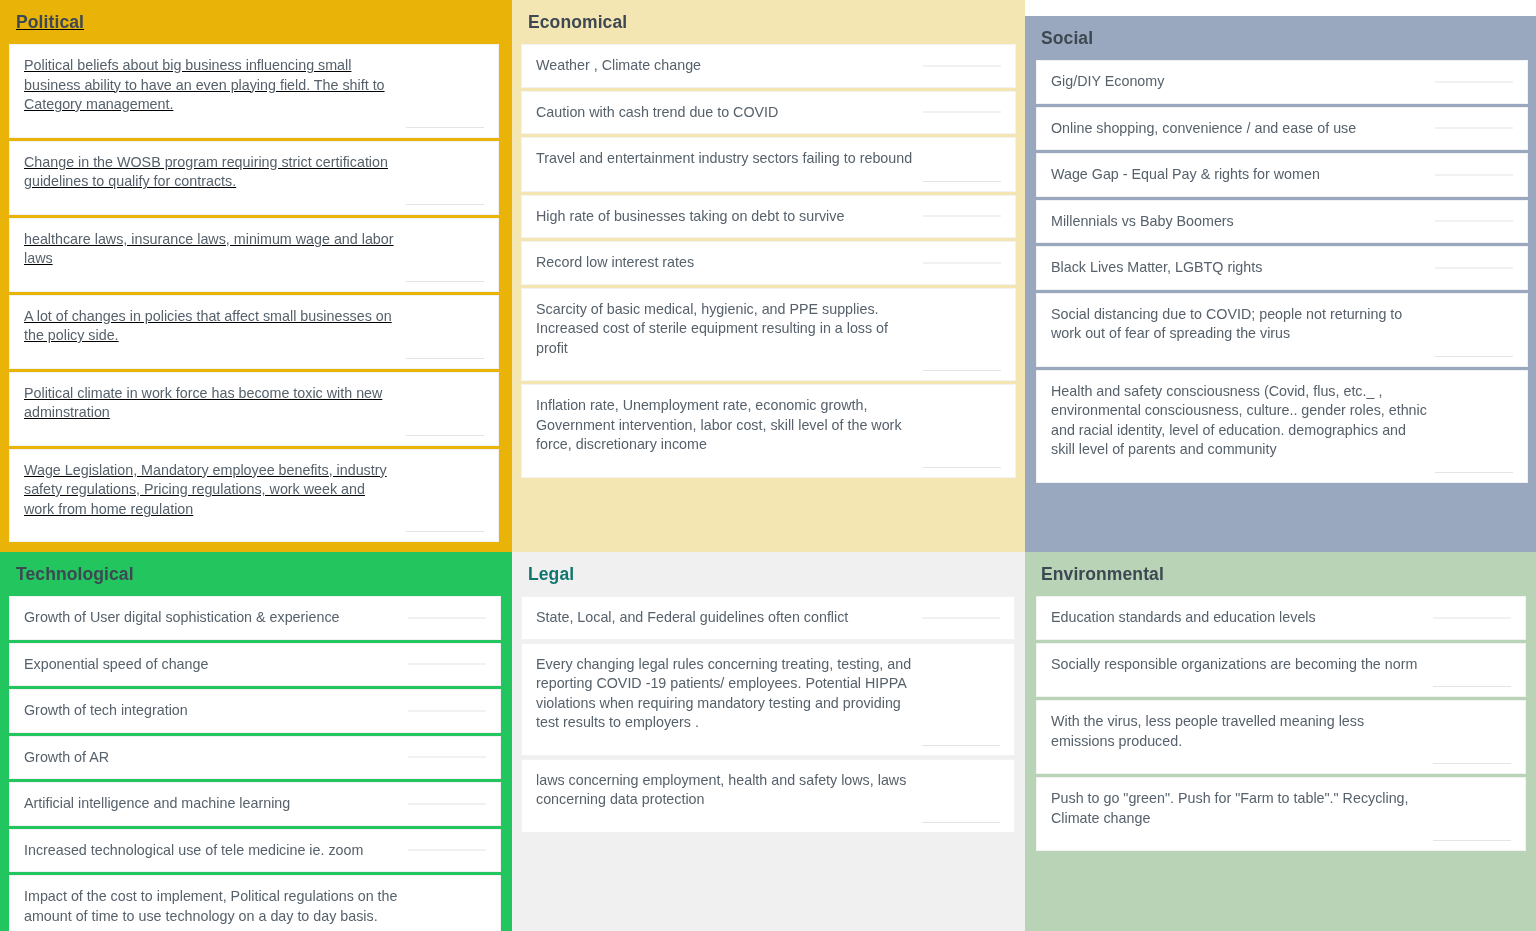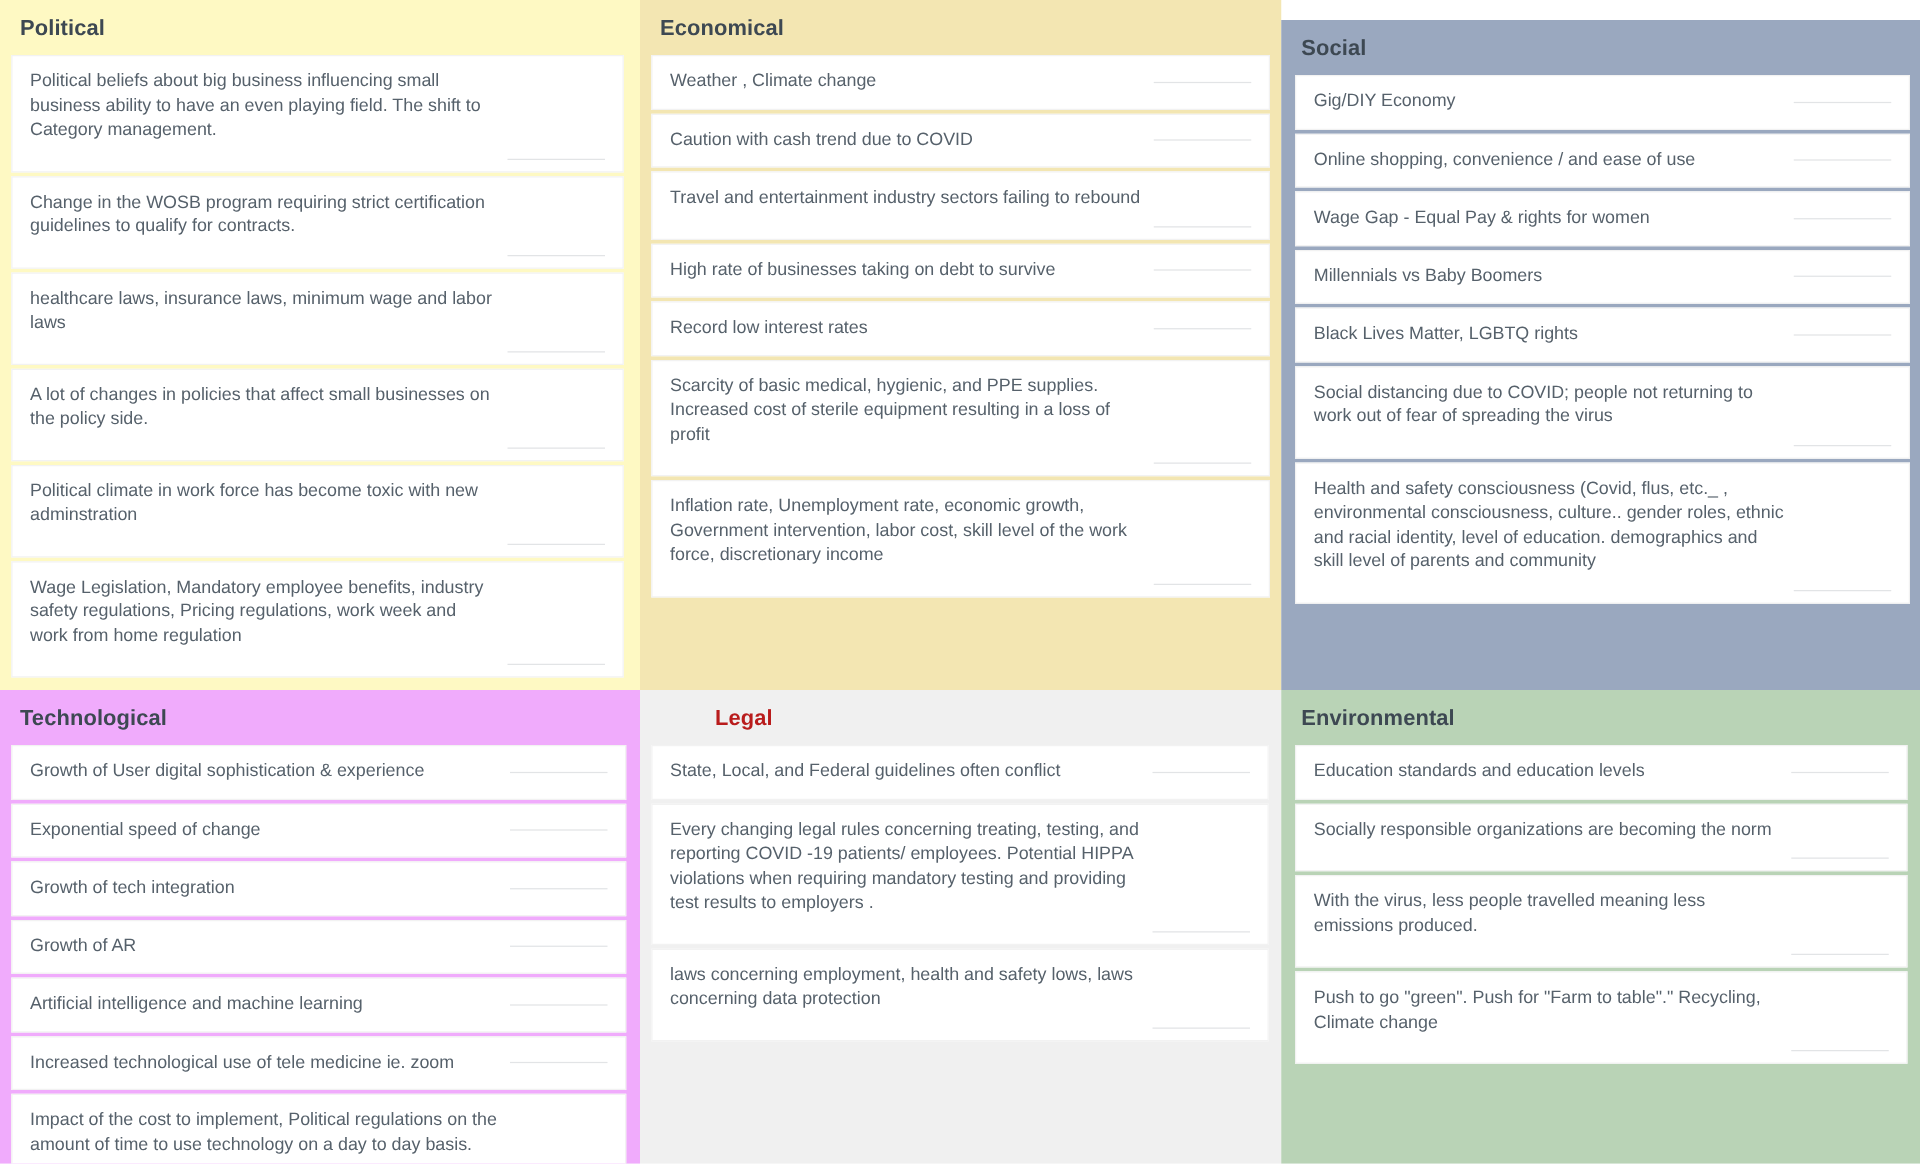--- a/index.html
+++ b/index.html
@@ -34,44 +34,44 @@
   }
 
   .panel {
     position: relative;
     z-index: 1;
     display: flex;
     flex-direction: column;
     overflow: hidden;
   }
 
-  .panel.pol    { background: #fef9c3; }
+  .panel.pol    { background: #eab308; text-decoration: underline; }
   .panel.eco    { background: #f3e6b2; align-items: flex-end; }
   .panel.soc    { background: #9aa8bf; margin-top: 16px; }
-  .panel.tech   { background: #f0abfc; justify-content: center; }
+  .panel.tech   { background: #22c55e; justify-content: center; }
   .panel.legal  { background: #f0f0f0; }
   .panel.env    { background: #b9d3b6; }
 
   
   .panel-inner {
     display: flex;
     flex-direction: column;
     height: 100%;
   }
 
   .panel-title {
     font-size: 17.5px;
     font-weight: bold;
     color: #3d4852;
     letter-spacing: 0.1px;
     padding: 12px 0 11px 16px;
     flex: 0 0 auto;
   }
 
-  .panel.legal .panel-title { color: #b91c1c; margin-left: 44px; }
+  .panel.legal .panel-title { color: #0f766e; }
 
   .cards {
     flex: 0 0 auto;
     display: flex;
     flex-direction: column;
     gap: 3px;
     padding: 0 10px 0 10px;
   }
 
   .panel.pol .cards  { padding: 0 13px 0 9px; }

